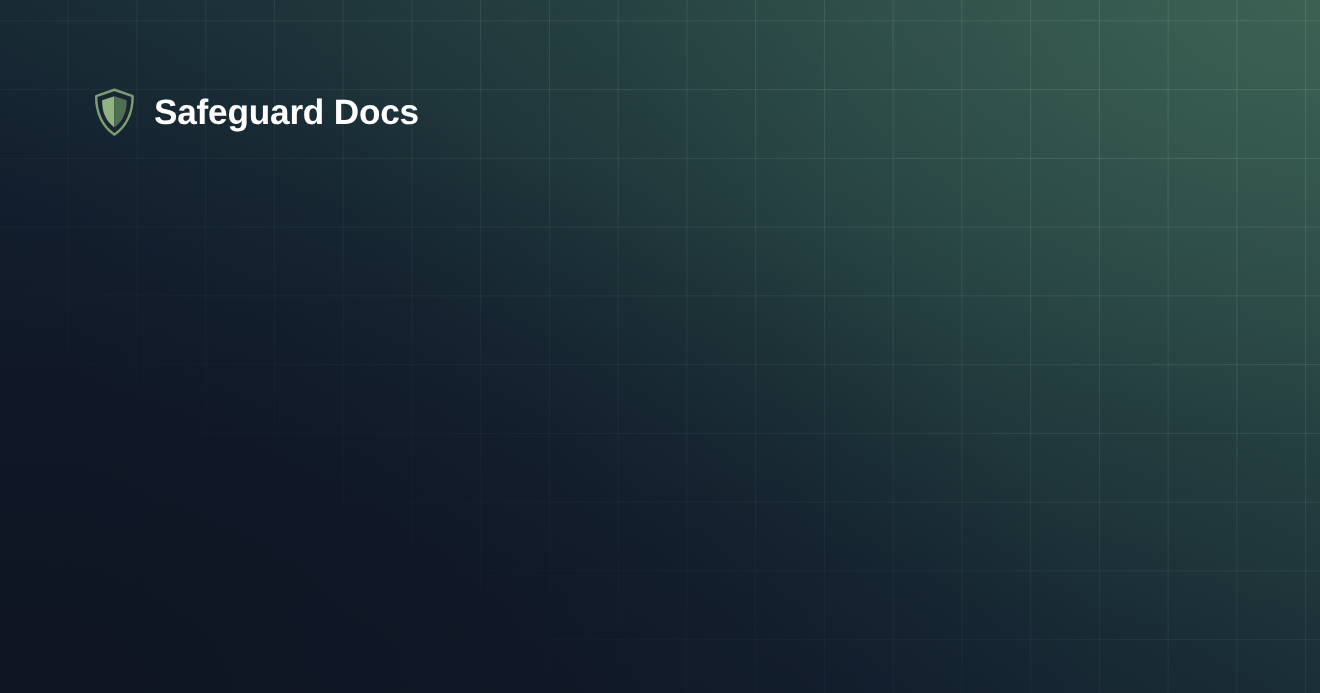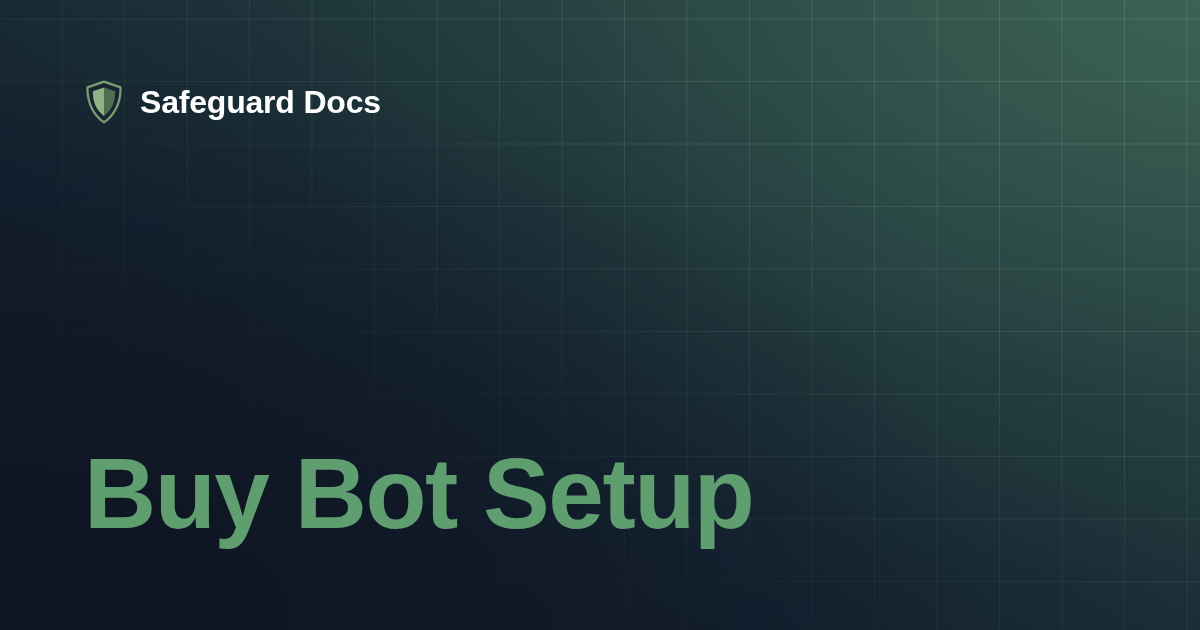--- a/index.html
+++ b/index.html
@@ -143,15 +143,14 @@
 
       <path d="M20 6.2 L32.4 10.6 C32.4 22.2 29.0 30.6 20 37.4 C11.0 30.6 7.6 22.2 7.6 10.6 Z" fill="none" stroke="#1a2433" stroke-width="3.2" stroke-linejoin="round"></path>
 
       <path d="M20 7.6 L20 36.0 C11.8 29.6 8.8 21.8 8.8 11.2 Z" fill="#8fb382"></path>
 
       <path d="M20 7.6 L31.2 11.2 C31.2 21.8 28.2 29.6 20 36.0 Z" fill="#4e6f50"></path>
     </svg>
     <span class="brand-name">Safeguard Docs</span>
   </div>
 
-  <h1 class="title">Buy Bot Setup</h1>
 
 </div>
 
 </body></html>

